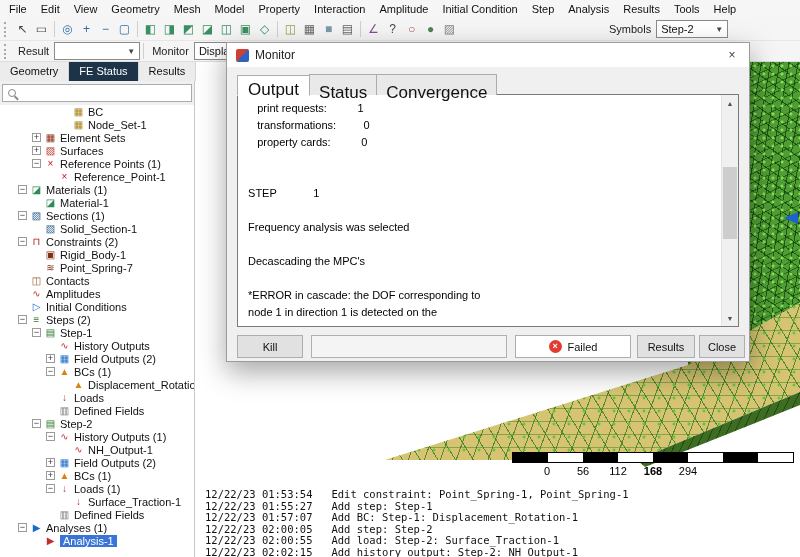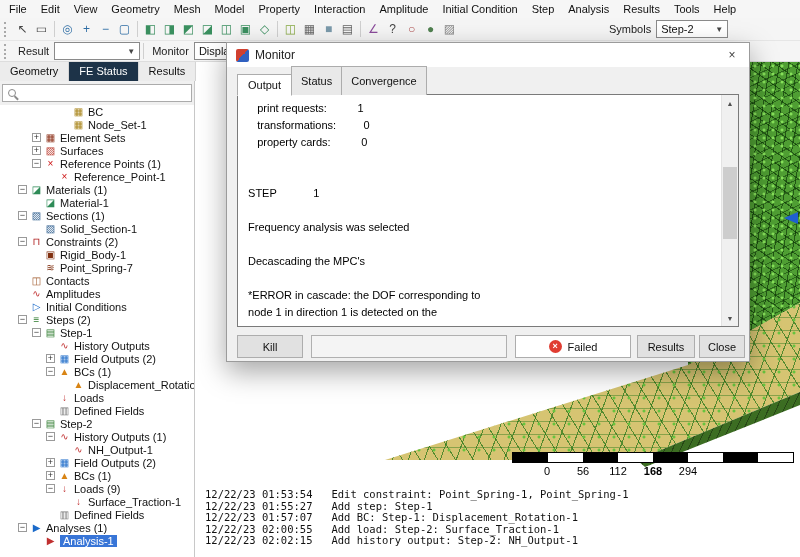--- a/index.html
+++ b/index.html
@@ -73,21 +73,21 @@
 
   
   .log{position:absolute;left:196px;top:486px;right:0;bottom:0;background:#fff;padding:3px 0 0 9px;font-family:"DejaVu Sans Mono",monospace;font-size:10.5px;line-height:11.5px}
   .log-line{white-space:pre}
 
   
   .dialog{position:absolute;left:226px;top:42px;width:524px;height:320px;background:#f0f0f0;border:1px solid #9b9b9b;box-shadow:0 10px 26px rgba(0,0,0,.35);z-index:10}
   .dialog-title{height:24px;background:#fff;display:flex;align-items:center;padding:0 9px;font-size:12px;color:#222;position:relative}
   .dialog-icon{width:13px;height:13px;margin-right:6px;background:linear-gradient(135deg,#d04030 0 50%,#3060c0 50% 100%);border-radius:2px;flex:none}
   .dialog-close{position:absolute;right:0;top:0;width:34px;height:24px;display:flex;align-items:center;justify-content:center;color:#444;font-size:12px}
-  .dlg-tabs{position:absolute;left:10px;top:31px;height:21px;display:flex;align-items:flex-end;font-size:11px;z-index:2}
+  .dlg-tabs{position:absolute;left:10px;top:31px;height:21px;display:flex;font-size:17px;z-index:2}
   .dlg-tab{padding:8px 9px;background:#e9e9e9;border:1px solid #acacac;border-bottom:none;margin-right:-1px}
   .dlg-tab.active{background:#fff;padding:4px 10px;position:relative;top:1px;border-bottom:1px solid #fff}
   .dlg-output{position:absolute;left:10px;right:10px;top:51px;bottom:34px;background:#fff;border:1px solid #7a7a7a;z-index:1}
   .dlg-output-text{position:absolute;left:7px;top:5px;right:24px;bottom:2px;font-family:Liberation Sans, sans-serif;font-size:11px;line-height:17px;white-space:pre;overflow:hidden;color:#000}
   .dlg-scrollbar{position:absolute;right:0;top:0;bottom:0;width:17px;background:#f0f0f0;border-left:1px solid #e2e2e2}
   .sb-btn{height:16px;display:flex;align-items:center;justify-content:center;font-size:7px;color:#505050}
   .sb-btn.down{position:absolute;bottom:0;left:0;right:0}
   .sb-thumb{position:absolute;left:1px;right:1px;top:72px;height:72px;background:#cdcdcd}
   .dlg-btn{position:absolute;top:292px;height:23px;background:#e1e1e1;border:1px solid #adadad;font-size:11px;display:flex;align-items:center;justify-content:center}
   #btn-kill{left:10px;width:66px}
@@ -322,21 +322,21 @@
         <span class="tree-label">Field Outputs (2)</span>
       </div>
       <div class="tree-row" style="padding-left: 46px;">
         <span class="expander">+</span>
         <span class="tree-icon" style="color: rgb(216, 132, 20);">▲</span>
         <span class="tree-label">BCs (1)</span>
       </div>
       <div class="tree-row" style="padding-left: 46px;">
         <span class="expander">−</span>
         <span class="tree-icon" style="color: rgb(192, 48, 48);">↓</span>
-        <span class="tree-label">Loads (9)</span>
+        <span class="tree-label">Loads (1)</span>
       </div>
       <div class="tree-row" style="padding-left: 60px;">
         <span class="expander nox"></span>
         <span class="tree-icon" style="color: rgb(192, 48, 48);">↓</span>
         <span class="tree-label">Surface_Traction-1</span>
       </div>
       <div class="tree-row" style="padding-left: 46px;">
         <span class="expander nox"></span>
         <span class="tree-icon" style="color: rgb(119, 119, 119);">▥</span>
         <span class="tree-label">Defined Fields</span>
@@ -375,20 +375,21 @@
       <span class="scale-label" style="left: 93px;">112</span>
       <span class="scale-label" style="left: 128px; font-weight: bold;">168</span>
       <span class="scale-label" style="left: 163px;">294</span>
     </div>
 </div>
 
 <div class="log">
     <div class="log-line">12/22/23 01:53:54   Edit constraint: Point_Spring-1, Point_Spring-1</div>
     <div class="log-line">12/22/23 01:55:27   Add step: Step-1</div>
     <div class="log-line">12/22/23 01:57:07   Add BC: Step-1: Displacement_Rotation-1</div>
+    <div class="log-line">12/22/23 02:00:05   Add step: Step-2</div>
     <div class="log-line">12/22/23 02:00:55   Add load: Step-2: Surface_Traction-1</div>
     <div class="log-line">12/22/23 02:02:15   Add history output: Step-2: NH_Output-1</div>
   </div>
 
 <div class="dialog">
   <div class="dialog-title">
     <span class="dialog-icon"></span>
     <span>Monitor</span>
     <span class="dialog-close">×</span>
   </div>

